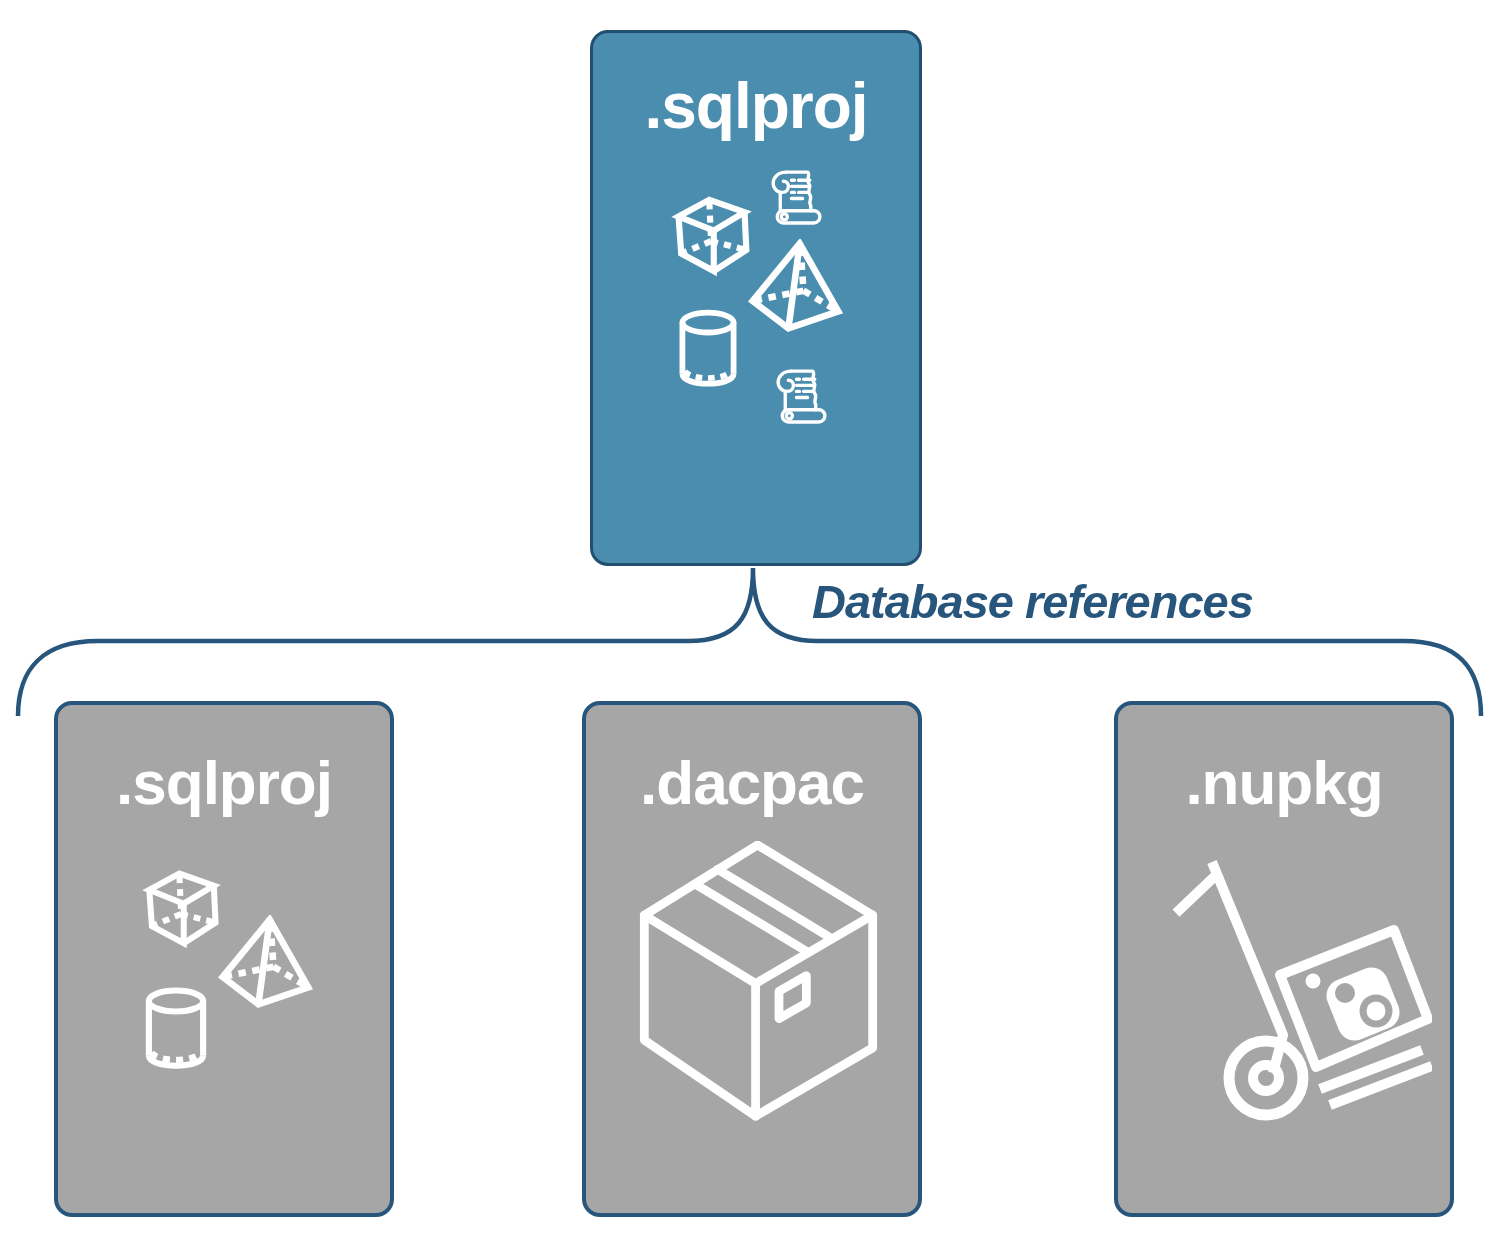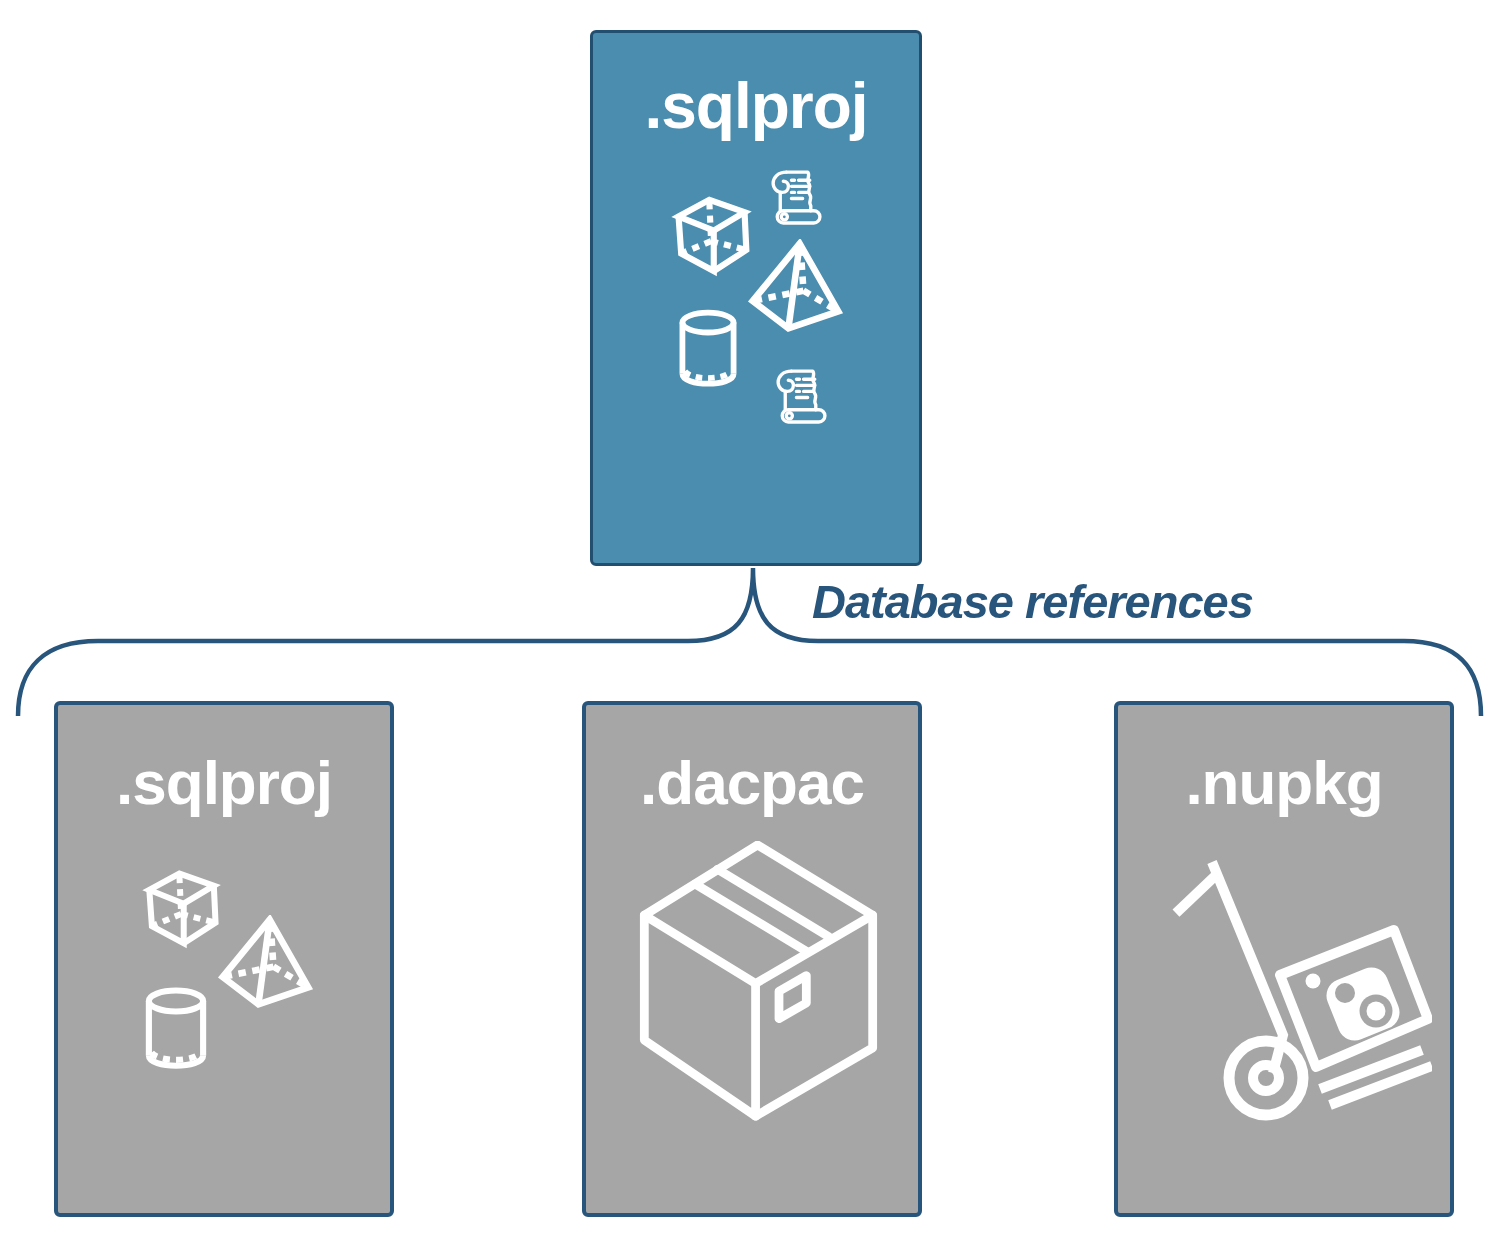--- a/index.html
+++ b/index.html
@@ -6,21 +6,21 @@
     --teal:#4b8dae;
     --gray:#a6a6a6;
     --line:#27557c;
     --white:#ffffff;
   }
   html,body{margin:0;padding:0;background:#fff;}
   .canvas{
     position:relative;width:1500px;height:1250px;background:#fff;
     font-family:"Liberation Sans",sans-serif;overflow:hidden;
   }
-  .card{position:absolute;box-sizing:border-box;border-radius:6px;}
+  .card{position:absolute;box-sizing:border-box;border-radius:18px;}
   .card-root{left:590px;top:30px;width:332px;height:536px;background:var(--teal);border:3px solid #224f70;}
   .card-child{top:701px;width:340px;height:516px;background:var(--gray);border:4px solid var(--line);}
   #card-child-1{left:54px;}
   #card-child-2{left:582px;}
   #card-child-3{left:1114px;}
   .card-title{text-align:center;color:#fff;font-weight:700;letter-spacing:-1px;}
   .card-root .card-title{margin-top:36px;font-size:64px;}
   .card-child .card-title{margin-top:42px;font-size:62px;}
   .icon{position:absolute;}
   .brace-svg{position:absolute;left:0;top:0;pointer-events:none;}

